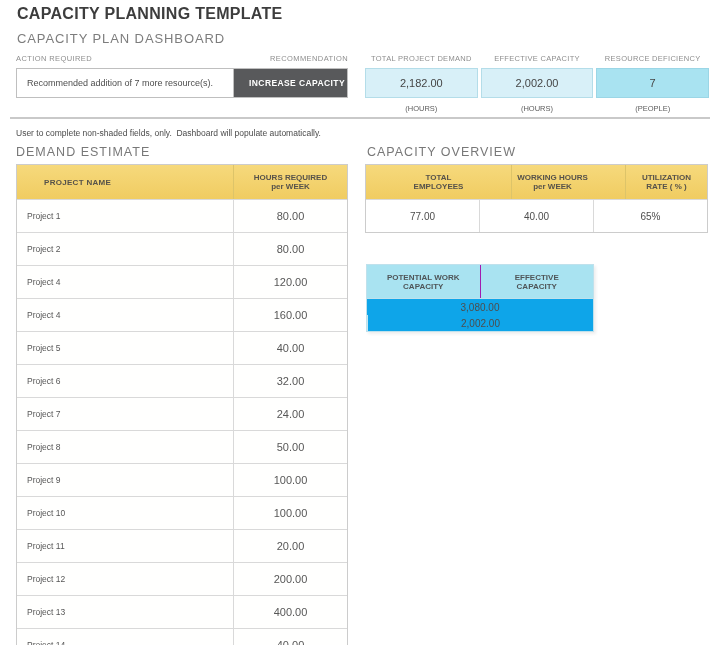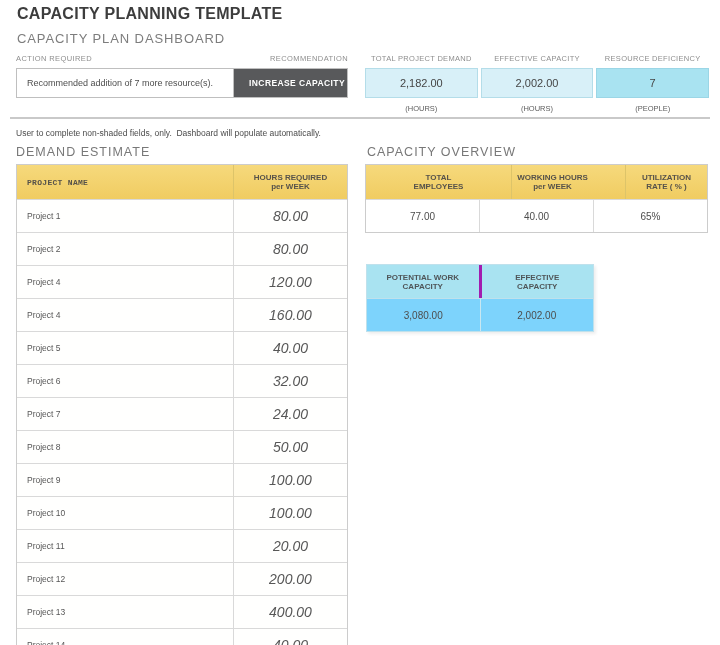--- a/index.html
+++ b/index.html
@@ -33,45 +33,45 @@
 
   .section-heading { position:absolute; font-size:12.5px; color:#787878; letter-spacing:1px; }
   .heading-demand { left:16px; top:145px; }
   .heading-capacity { left:367px; top:145px; }
 
   .preline { white-space:pre-line; }
 
   
   .demand-table { position:absolute; left:16px; top:164px; width:332px; border:1px solid #cccccc; background:#fff; }
   .yellow-header { display:flex; height:34px; background:linear-gradient(#f6d97c, #f0cc61); }
-  .dh-project { width:216px; display:flex; align-items:center; padding-left:10px;
-    font-size:8px; font-weight:bold; color:#56524a; letter-spacing:0.3px;font-family:Liberation Mono, monospace; }
+  .dh-project { width:216px; display:flex; align-items:center; padding-left:27px;
+    font-size:8px; font-weight:bold; color:#56524a; letter-spacing:0.3px; }
   .dh-hours { flex:1; display:flex; align-items:center; justify-content:center; text-align:center;
     border-left:1px solid #ddc469; font-size:8px; font-weight:bold; color:#56524a; }
   .demand-row { display:flex; height:33px; border-top:1px solid #d9d9d9; background:#fffffe; }
   .dr-project { width:216px; display:flex; align-items:center; padding-left:10px; font-size:8.5px; color:#575757; }
-  .dr-hours { flex:1; display:flex; align-items:center; justify-content:center; font-size:14px; color:#575757; border-left:1px solid #d9d9d9;font-style:italic; }
+  .dr-hours { flex:1; display:flex; align-items:center; justify-content:center; font-size:11px; color:#575757; border-left:1px solid #d9d9d9; }
 
   
   .capacity-table { position:absolute; left:365px; top:164px; width:343px; border:1px solid #cccccc; background:#fff; }
   .cap-h-cell { flex:1; display:flex; align-items:center; justify-content:center; text-align:center;
     font-size:8px; font-weight:bold; color:#56524a; border-left:1px solid #ddc469;margin-left:32px; }
   .cap-h-cell:first-child { border-left:none; }
   .cap-values { display:flex; height:33px; border-top:1px solid #d9d9d9; }
   .cap-v-cell { flex:1; display:flex; align-items:center; justify-content:center; font-size:10px; color:#4d4d4d; border-left:1px solid #d9d9d9; }
   .cap-v-cell:first-child { border-left:none; }
 
   
   .potential-table { position:absolute; left:366px; top:264px; width:228px; border:1px solid #bfe1ec;
     box-shadow:2px 2px 3px rgba(0,0,0,0.07); }
   .pot-header { display:flex; height:33px; background:#A9E3F1; }
   .pot-h-cell { flex:1; display:flex; align-items:center; justify-content:center; text-align:center;
-    font-size:8px; font-weight:bold; color:#4f5558; border-left:3px solid #a21caf; }
+    font-size:8px; font-weight:bold; color:#4f5558; border-left:1px solid #a21caf; }
   .pot-h-cell:first-child { border-left:none; }
-  .pot-values { display:flex; height:33px; background:#7dd3fc; border-top:1px solid #bfe1ec; }
+  .pot-values { display:flex; height:33px; background:#0ea5e9; border-top:1px solid #bfe1ec;flex-direction:column; }
   .pot-v-cell { flex:1; display:flex; align-items:center; justify-content:center; font-size:10px; color:#4d4d4d; border-left:1px solid #c8e7f1; }
   .pot-v-cell:first-child { border-left:none; }
 </style>
 </head>
 <body>
 
 <div class="page">
 
   <div class="title">CAPACITY PLANNING TEMPLATE</div>
   <div class="subtitle">CAPACITY PLAN DASHBOARD</div>

